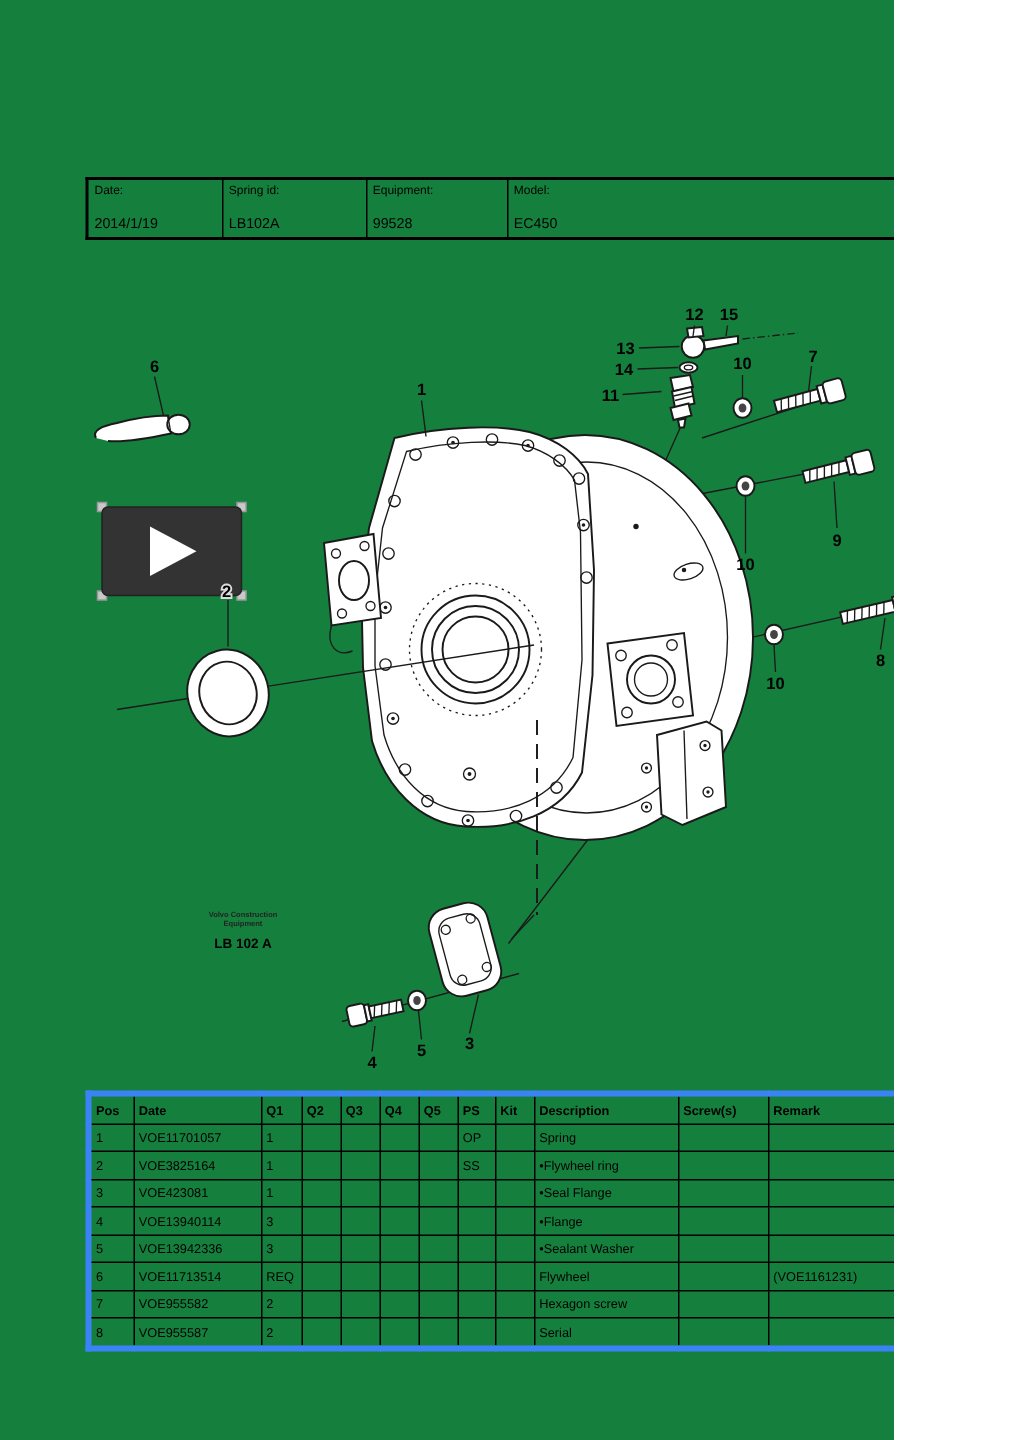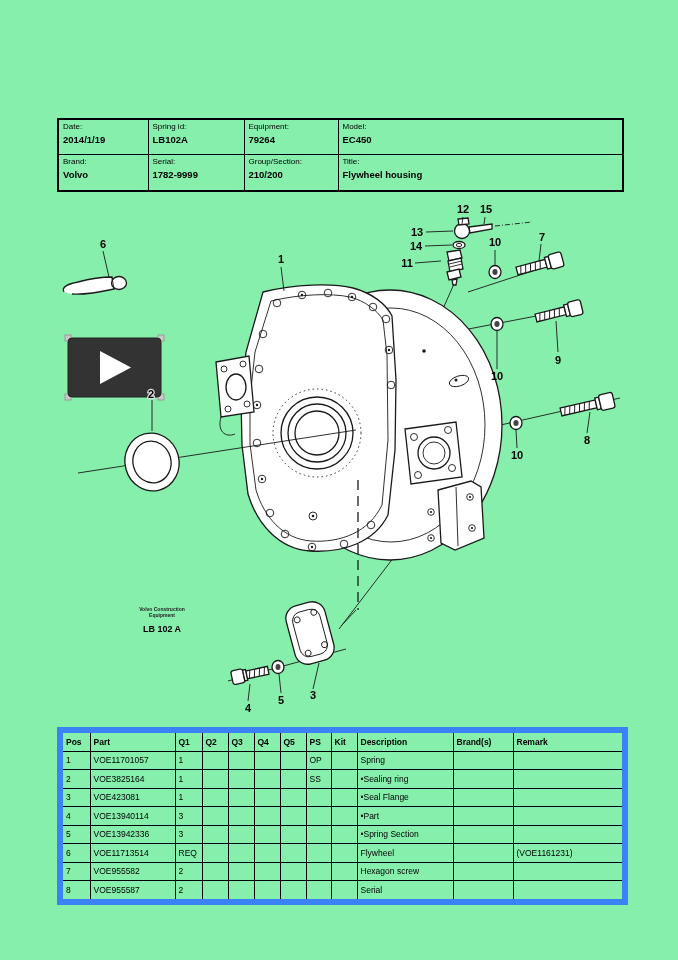--- a/index.html
+++ b/index.html
@@ -1,33 +1,33 @@
 <!DOCTYPE html>
 <html><head>
 <meta charset="utf-8">
 <style>
   html,body { margin:0; padding:0; background:#ffffff; }
   .page {
-    position:relative; width:678px; height:960px; background:#86efac;
+    position:relative; width:596px; height:960px; background:#15803d;
     font-family:"Liberation Sans", sans-serif; color:#000; overflow:hidden;
   }
   
   table.meta {
     position:absolute; left:57px; top:118px; width:565px;
     border-collapse:collapse; table-layout:fixed; border:2px solid #000;
   }
   table.meta td { border:1px solid #000; padding:2px 4px 3px 4px; vertical-align:top; }
   table.meta tr.r1 td { height:29px; }
   table.meta tr.r2 td { height:30px; }
   .meta .lab { font-size:8px; line-height:10px; color:#000; }
-  .meta .val { font-size:9.5px; line-height:11px; font-weight:bold; margin-top:2px; }
+  .meta .val { font-size:9.5px; line-height:11px; font-weight:normal; margin-top:12px; }
   
   table.parts {
     position:absolute; left:57px; top:727px; width:565px;
-    border-collapse:collapse; table-layout:fixed; border:6px solid #3b82f6;
+    border-collapse:collapse; table-layout:fixed; border:4px solid #3b82f6;
     font-size:8.5px;
   }
   table.parts th, table.parts td {
     border:1px solid #000; padding:1px 3px; height:15.5px;
     text-align:left; vertical-align:middle; white-space:nowrap; overflow:hidden;
   }
   table.parts th { font-weight:bold; }
   
   svg.diagram { position:absolute; left:0; top:0; width:678px; height:960px; }
   .ln   { stroke:#1a1a1a; stroke-width:1.3; fill:none; }
@@ -55,43 +55,25 @@
       <td>
             <div class="lab">Date:</div>
             <div class="val">2014/1/19</div>
           </td>
       <td>
             <div class="lab">Spring id:</div>
             <div class="val">LB102A</div>
           </td>
       <td>
             <div class="lab">Equipment:</div>
-            <div class="val">79264</div>
+            <div class="val">99528</div>
           </td>
       <td>
             <div class="lab">Model:</div>
             <div class="val">EC450</div>
-          </td>
-    </tr>
-    <tr class="r2">
-      <td>
-            <div class="lab">Brand:</div>
-            <div class="val">Volvo</div>
-          </td>
-      <td>
-            <div class="lab">Serial:</div>
-            <div class="val">1782-9999</div>
-          </td>
-      <td>
-            <div class="lab">Group/Section:</div>
-            <div class="val">210/200</div>
-          </td>
-      <td>
-            <div class="lab">Title:</div>
-            <div class="val">Flywheel housing</div>
           </td>
     </tr>
   </tbody>
     </table>
 
   <svg class="diagram" viewBox="0 0 678 960">
 
     <g>
       <line class="thin" x1="468" y1="292" x2="563" y2="261"></line>
       <line class="thin" x1="432" y1="336" x2="578" y2="308"></line>
@@ -341,30 +323,30 @@
         <col style="width:26px">
         <col style="width:25px">
       <col style="width:26px">
         <col style="width:96px">
         <col style="width:60px">
         <col style="width:112px">
     </colgroup>
     <thead>
       <tr>
         <th>Pos</th>
-        <th>Part</th>
+        <th>Date</th>
         <th>Q1</th>
         <th>Q2</th>
         <th>Q3</th>
         <th>Q4</th>
         <th>Q5</th>
         <th>PS</th>
         <th>Kit</th>
         <th>Description</th>
-        <th>Brand(s)</th>
+        <th>Screw(s)</th>
         <th>Remark</th>
       </tr>
     </thead>
     <tbody>
       <tr>
         <td>1</td>
           <td>VOE11701057</td>
         <td>1</td>
           <td></td>
         <td></td>
@@ -379,21 +361,21 @@
       <tr>
         <td>2</td>
           <td>VOE3825164</td>
         <td>1</td>
           <td></td>
         <td></td>
           <td></td>
         <td></td>
           <td>SS</td>
         <td></td>
-          <td>•Sealing ring</td>
+          <td>•Flywheel ring</td>
         <td></td>
           <td></td>
       </tr>
       <tr>
         <td>3</td>
           <td>VOE423081</td>
         <td>1</td>
           <td></td>
         <td></td>
           <td></td>
@@ -407,35 +389,35 @@
       <tr>
         <td>4</td>
           <td>VOE13940114</td>
         <td>3</td>
           <td></td>
         <td></td>
           <td></td>
         <td></td>
           <td></td>
         <td></td>
-          <td>•Part</td>
+          <td>•Flange</td>
         <td></td>
           <td></td>
       </tr>
       <tr>
         <td>5</td>
           <td>VOE13942336</td>
         <td>3</td>
           <td></td>
         <td></td>
           <td></td>
         <td></td>
           <td></td>
         <td></td>
-          <td>•Spring Section</td>
+          <td>•Sealant Washer</td>
         <td></td>
           <td></td>
       </tr>
       <tr>
         <td>6</td>
           <td>VOE11713514</td>
         <td>REQ</td>
           <td></td>
         <td></td>
           <td></td>

